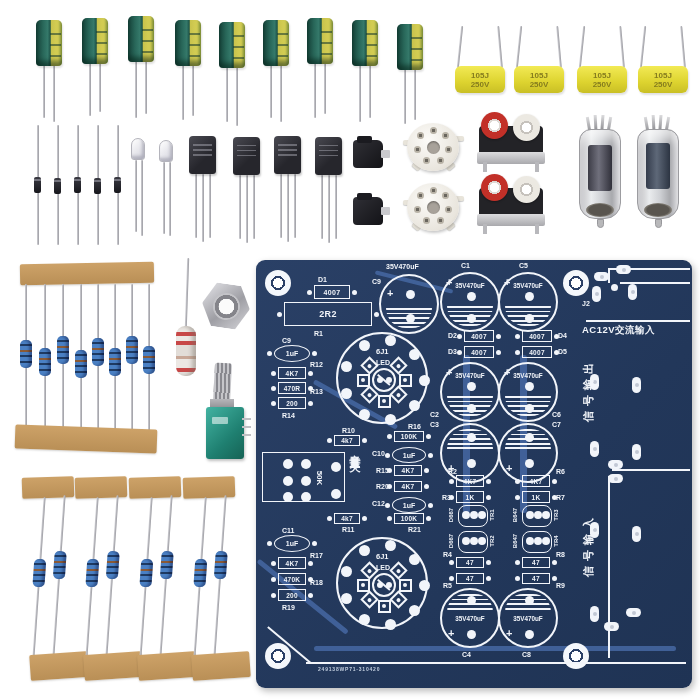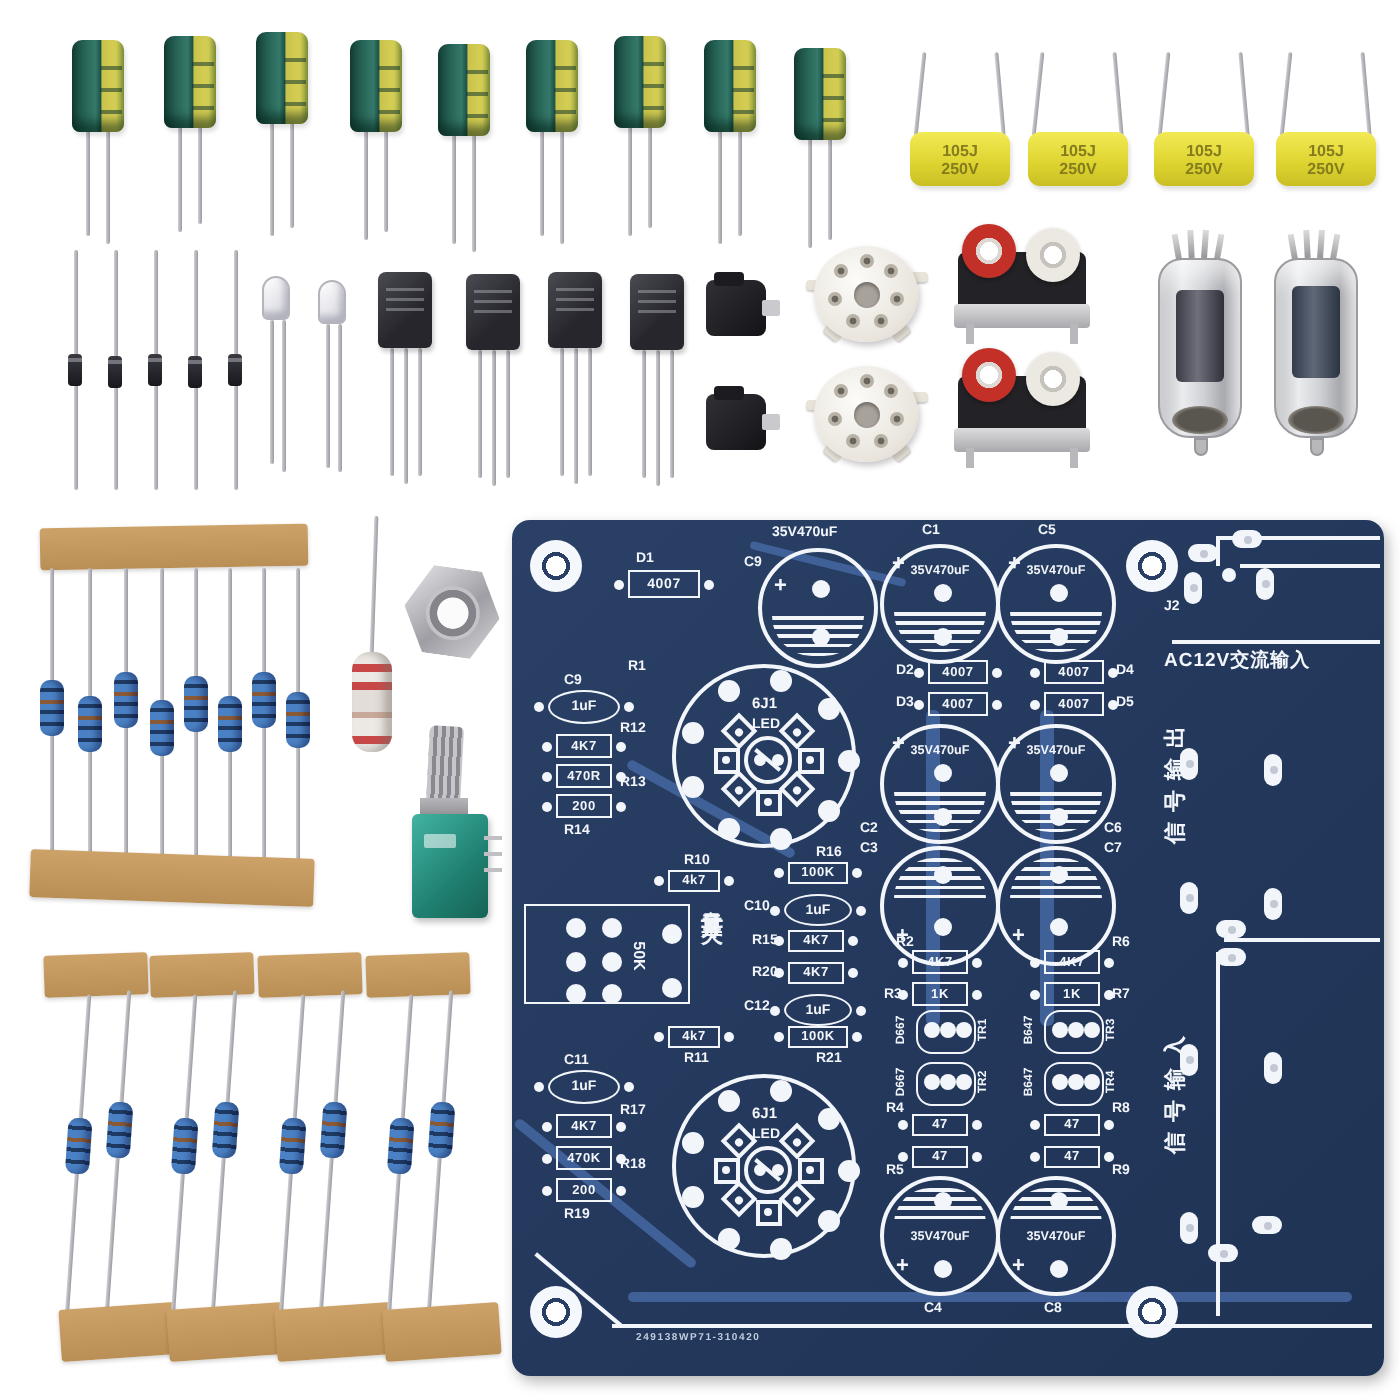--- a/index.html
+++ b/index.html
@@ -410,20 +410,23 @@
   <div class="sline" style="left:330px;top:60px;width:104px;height:1.5px"></div>
   <div class="sline" style="left:356px;top:209px;width:78px;height:1.5px"></div>
   <div class="sline" style="left:352px;top:216px;width:1.5px;height:182px"></div>
   <div class="sline" style="left:50px;top:402px;width:380px;height:1.5px"></div>
   <div class="sline" style="left:12px;top:366px;width:56px;height:1.5px;transform:rotate(40deg);transform-origin:left center"></div>
 
   <span class="slab" style="left:62px;top:16px">D1</span>
   <div class="sbox" style="left:58px;top:25px;width:36px;height:14px;font-size:7px">
       <span>4007</span>
     </div>
+  <div class="sbox" style="left:28px;top:42px;width:88px;height:24px;font-size:9px">
+      <span>2R2</span>
+    </div>
   <span class="slab" style="left:58px;top:70px">R1</span>
 
   <span class="slab" style="left:130px;top:3px">35V470uF</span>
   <span class="slab" style="left:116px;top:18px">C9</span>
   <div class="scirc" style="left:123px;top:14px">
     <span class="plus" style="left:6px;top:12px">+</span>
     <span class="pad" style="left:25px;top:14px;width:9px;height:9px"></span>
       <span class="pad" style="left:25px;top:38px;width:9px;height:9px"></span>
     <span class="stripes str-b"></span>
   </div>

